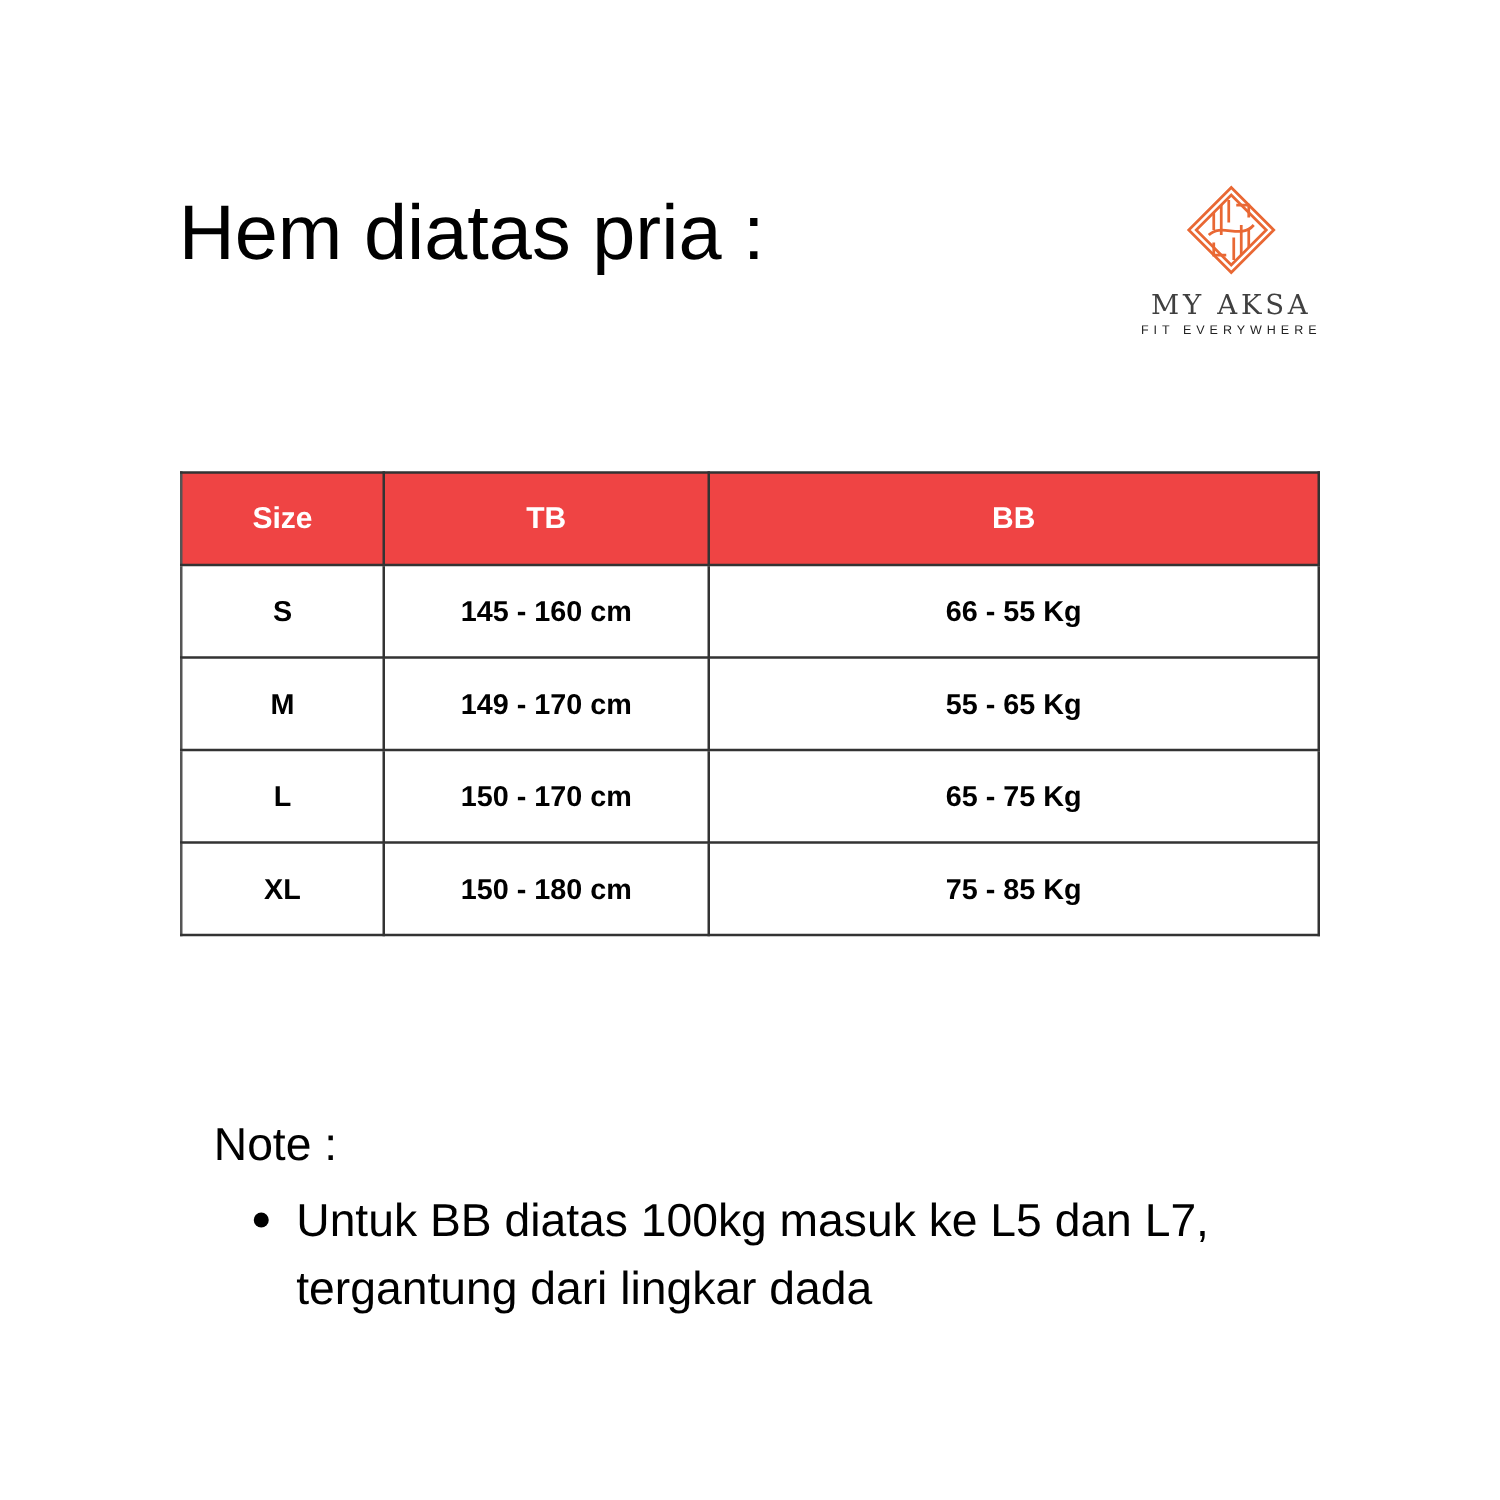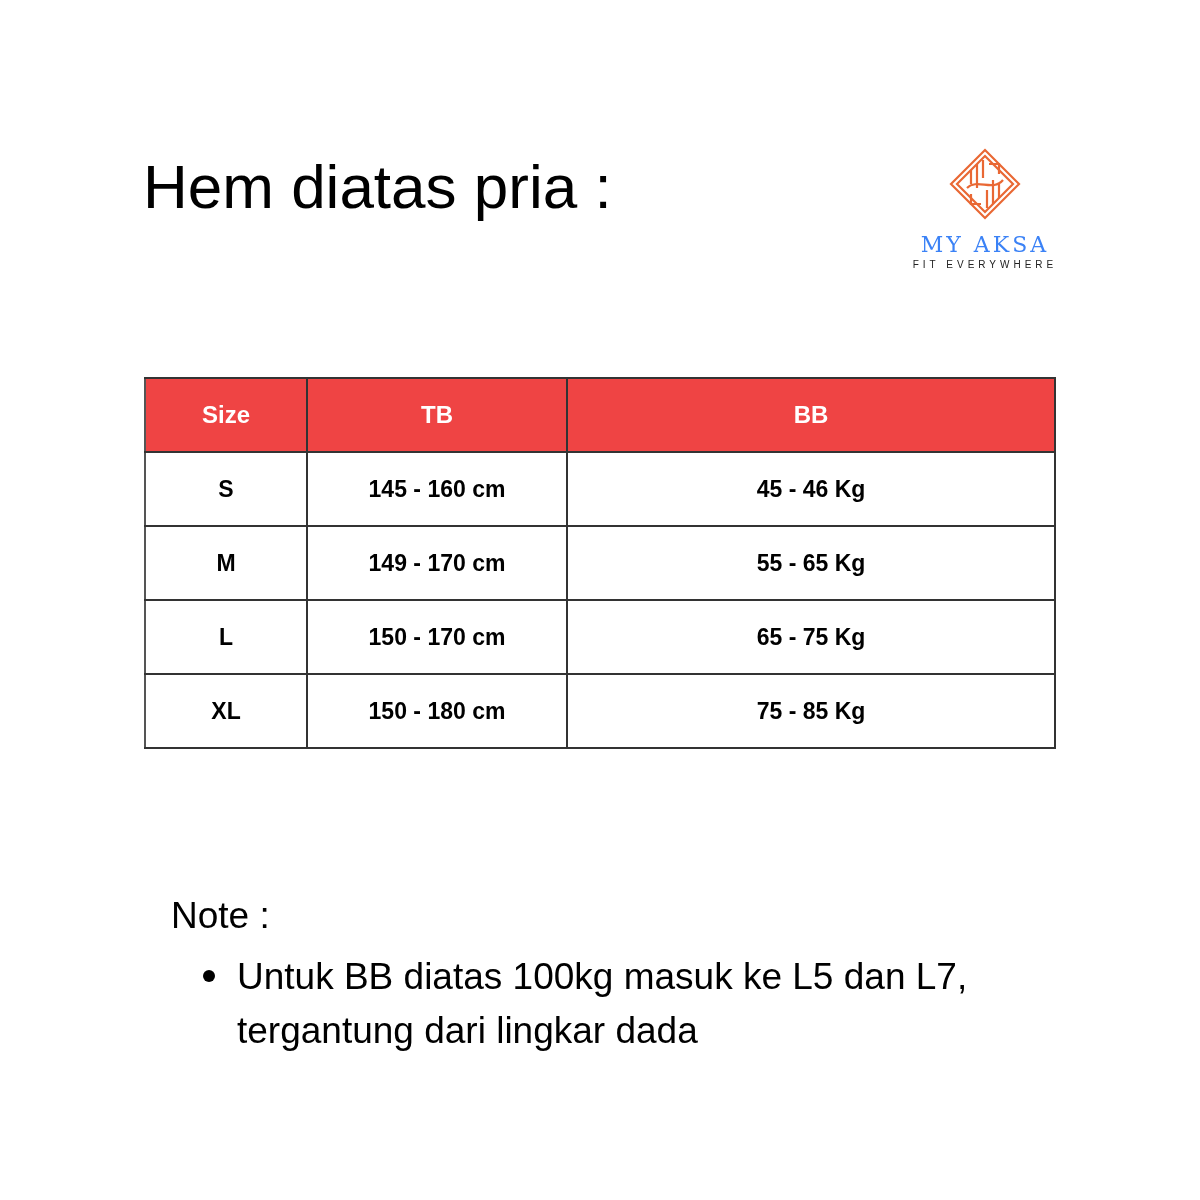--- a/index.html
+++ b/index.html
@@ -1,21 +1,21 @@
 <!DOCTYPE html>
 <html><head>
   <meta charset="utf-8">
   <style>
     html, body { margin:0; padding:0; }
     body { width:1200px; height:1200px; background:#ffffff; position:relative; overflow:hidden;
       font-family:"Liberation Sans", sans-serif; color:#000; }
     .title { position:absolute; left:143px; top:140px; font-size:62px; line-height:94px; font-weight:400; }
     .logo { position:absolute; left:905px; top:148px; width:160px; text-align:center; }
     .logo svg { display:block; margin:0 auto; }
-    .brand { font-family:"DejaVu Serif", serif; font-size:22px; letter-spacing:3px; margin-top:12px; color:#3b82f6; }
+    .brand { font-family:"DejaVu Serif", serif; font-size:22px; letter-spacing:3px; margin-top:12px; color:#404040; }
     .tagline { font-size:10px; letter-spacing:4px; color:#222; margin-top:2px; }
     table.size { position:absolute; left:144px; top:377px; width:912px; border-collapse:collapse; }
     table.size th, table.size td { border:2px solid #333; text-align:center; font-weight:700; }
     table.size th { background:#ef4444; color:#fff; font-size:24px; height:70px; }
     table.size td { font-size:23px; height:70px; }
     table.size tr > :first-child { border-left:2px solid #555; }
     .note { position:absolute; left:171px; top:895px; font-size:37px; }
     .bullet { position:absolute; left:203px; top:950px; width:830px; font-size:37px; line-height:54px; }
     .bullet .dot { position:absolute; left:0; top:20px; width:12px; height:12px; border-radius:50%; background:#000; }
     .bullet .txt { margin-left:34px; display:block; }
@@ -46,21 +46,21 @@
     <tr>
       <th style="width:158px">Size</th>
       <th style="width:256px">TB</th>
       <th>BB</th>
     </tr>
   </thead>
   <tbody>
     <tr>
       <td>S</td>
       <td>145 - 160 cm</td>
-      <td>45 - 46 Kg</td>
+      <td>66 - 55 Kg</td>
     </tr>
     <tr>
       <td>M</td>
       <td>149 - 170 cm</td>
       <td>55 - 65 Kg</td>
     </tr>
     <tr>
       <td>L</td>
       <td>150 - 170 cm</td>
       <td>65 - 75 Kg</td>

